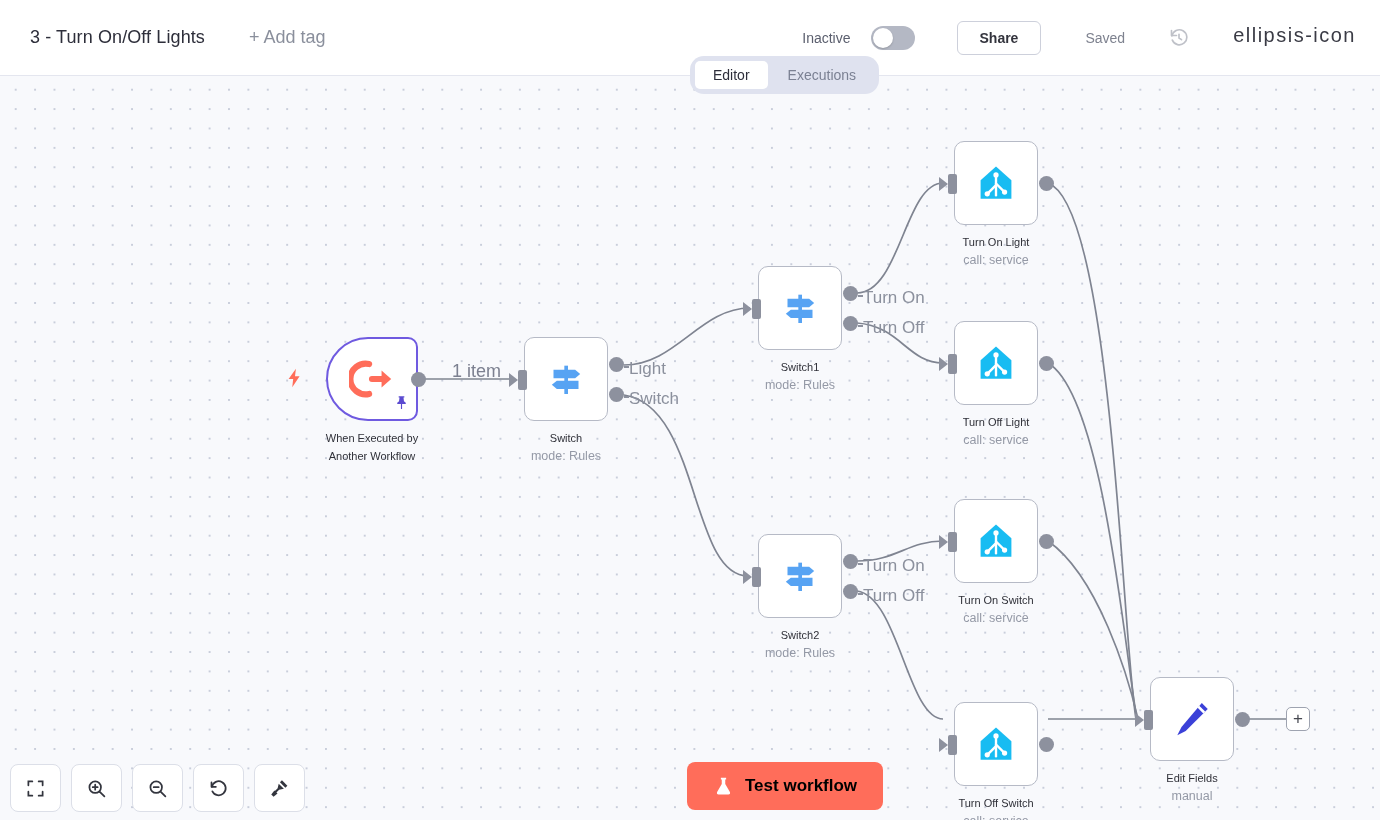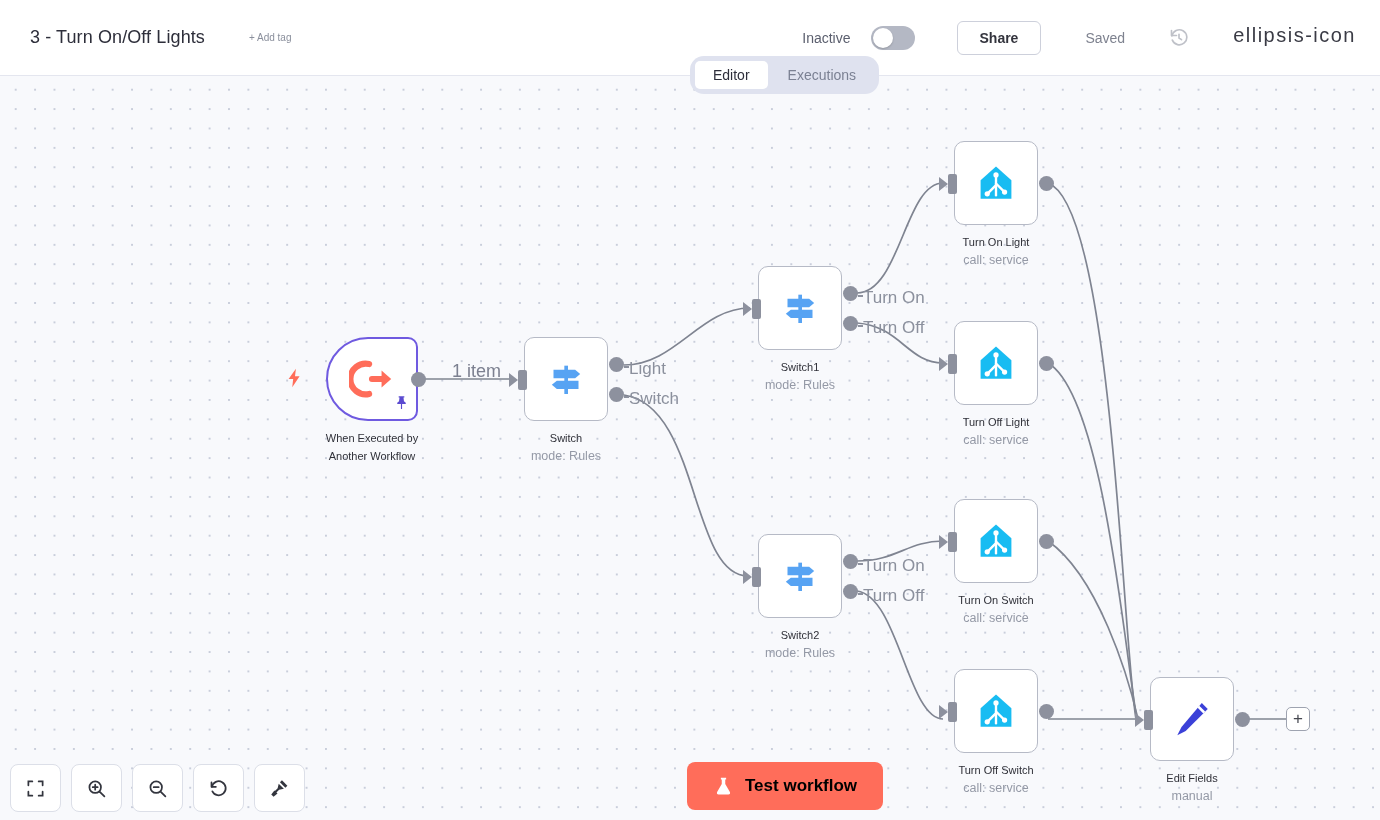--- a/index.html
+++ b/index.html
@@ -20,21 +20,21 @@
     display: flex; align-items: center;
     z-index: 40;
   }
   .wf-title {
     margin-left: 30px;
     font-size: 18px; color: #2d2e3a; letter-spacing: .1px;
     white-space: nowrap;
   }
   .add-tag {
     margin-left: 44px;
-    font-size: 10px; color: #8a8f9c; cursor: pointer;
+    font-size: 18px; color: #8a8f9c; cursor: pointer;
     white-space: nowrap;
   }
   .header-right {
     margin-left: auto; margin-right: 24px;
     display: flex; align-items: center; gap: 8px;
   }
   .inactive-label { font-size: 14px; color: #5b5f6e; margin-right: 12px; }
   .toggle {
     width: 44px; height: 24px; border-radius: 12px;
     background: #b4b8c4; position: relative; cursor: pointer;
@@ -364,21 +364,21 @@
           <circle cx="12" cy="7.4" r="1.5" fill="#fff"></circle>
           <circle cx="7" cy="18.2" r="1.5" fill="#fff"></circle>
           <circle cx="16.9" cy="17.2" r="1.5" fill="#fff"></circle>
         </svg>
       </div>
       <div class="node-label">Turn On Switch</div>
       <div class="node-sub">call: service</div>
       <div class="port-out" style="left:85px; top:35px;"></div>
     </div>
 
-    <div class="node" style="left:954px; top:593px;">
+    <div class="node" style="left:954px; top:626px;">
       <div class="port-in" style="left:-6px; top:33px;"></div>
       <div class="node-box">
         <svg viewBox="0 0 24 24" width="42" height="42">
           <path d="M12 2.6 3.2 10.4V21h17.6V10.4z" fill="#18bcf2"></path>
           <g stroke="#fff" stroke-width="1.35" stroke-linecap="round" fill="none">
             <path d="M12 8.3V19"></path>
               <path d="M12 13.2 7.6 17.6"></path>
               <path d="M12 12.3l4.2 4.2"></path>
           </g>
           <circle cx="12" cy="7.4" r="1.5" fill="#fff"></circle>

